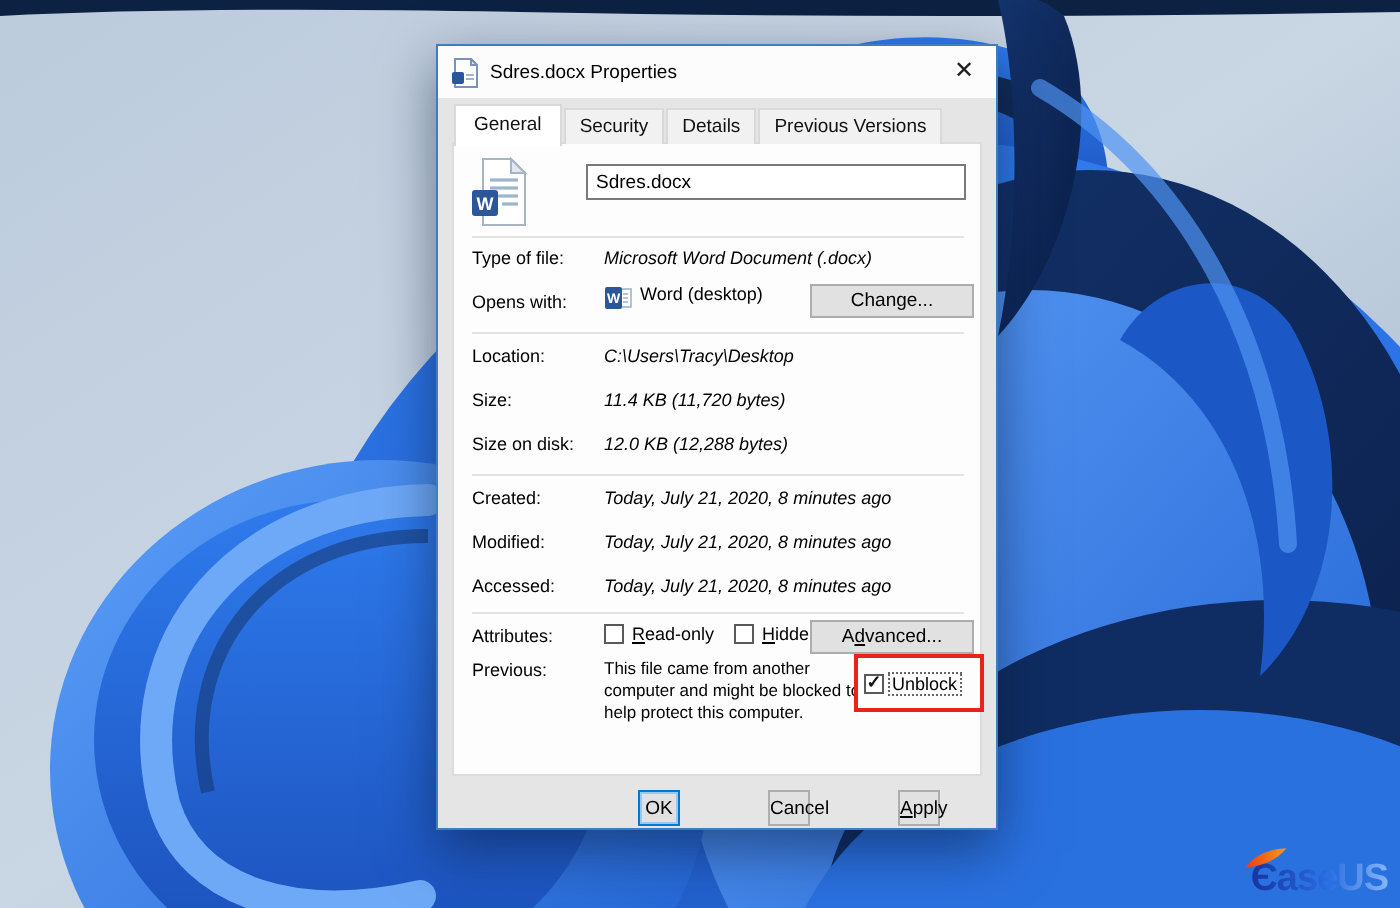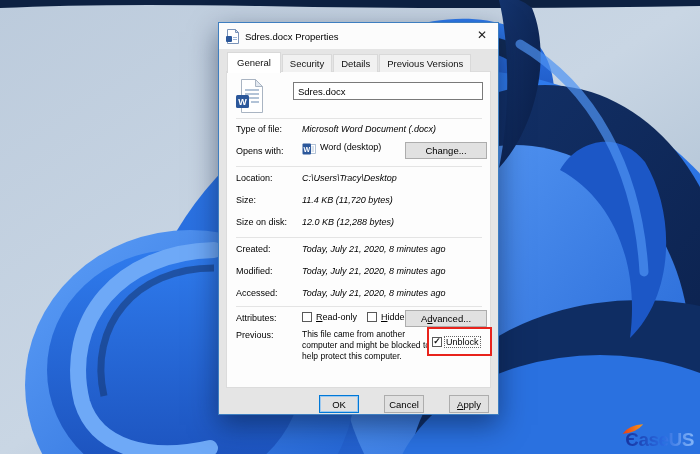--- a/index.html
+++ b/index.html
@@ -35,21 +35,21 @@
 
   .cb { width:10px; height:10px; background:#fff; border:1px solid #595959; display:inline-flex; align-items:center; justify-content:center; font-size:9px; font-weight:bold; line-height:9px; color:#111; }
   .attr-item { position:absolute; top:240px; display:flex; align-items:center; gap:4px; font-size:9px; }
   .ac { text-decoration:underline; }
 
   .sec-desc { position:absolute; left:75px; top:257px; font-size:8.5px; line-height:11px; color:#000; }
   .sec-desc span { display:block; white-space:nowrap; }
   .unblock-box { position:absolute; left:200px; top:255px; width:65px; height:29px; border:2px solid #e8231c; display:flex; align-items:center; gap:3px; padding-left:3px; background:#fdfdfd; }
   .unblock-label { font-size:9px; outline:1px dotted #666; padding:0 1px; }
 
-  .dlgbtn { position:absolute; top:372px; width:40px; height:18px; background:#e1e1e1; border:1px solid #adadad; font-family:"Liberation Sans",sans-serif; font-size:9.5px; color:#000; cursor:pointer; padding:0; }
+  .dlgbtn { position:absolute; top:372px; width:21px; height:18px; background:#e1e1e1; border:1px solid #adadad; font-family:"Liberation Sans",sans-serif; font-size:9.5px; color:#000; cursor:pointer; padding:0; }
   .dlgbtn.ok { border-color:#0078d7; box-shadow:inset 0 0 0 1px #9cc8ef; }
 
   
   .logo { position:absolute; right:6px; bottom:3px; font-weight:700; font-size:19px; letter-spacing:-0.5px;
           background:linear-gradient(90deg,#16339f 0%,#2a6ae0 55%,#85b6f8 100%);
           -webkit-background-clip:text; background-clip:text; color:transparent; }
   .logo .flame { position:absolute; left:-4px; top:-5px; transform:rotate(-10deg); }
 </style>
 </head>
 <body>

